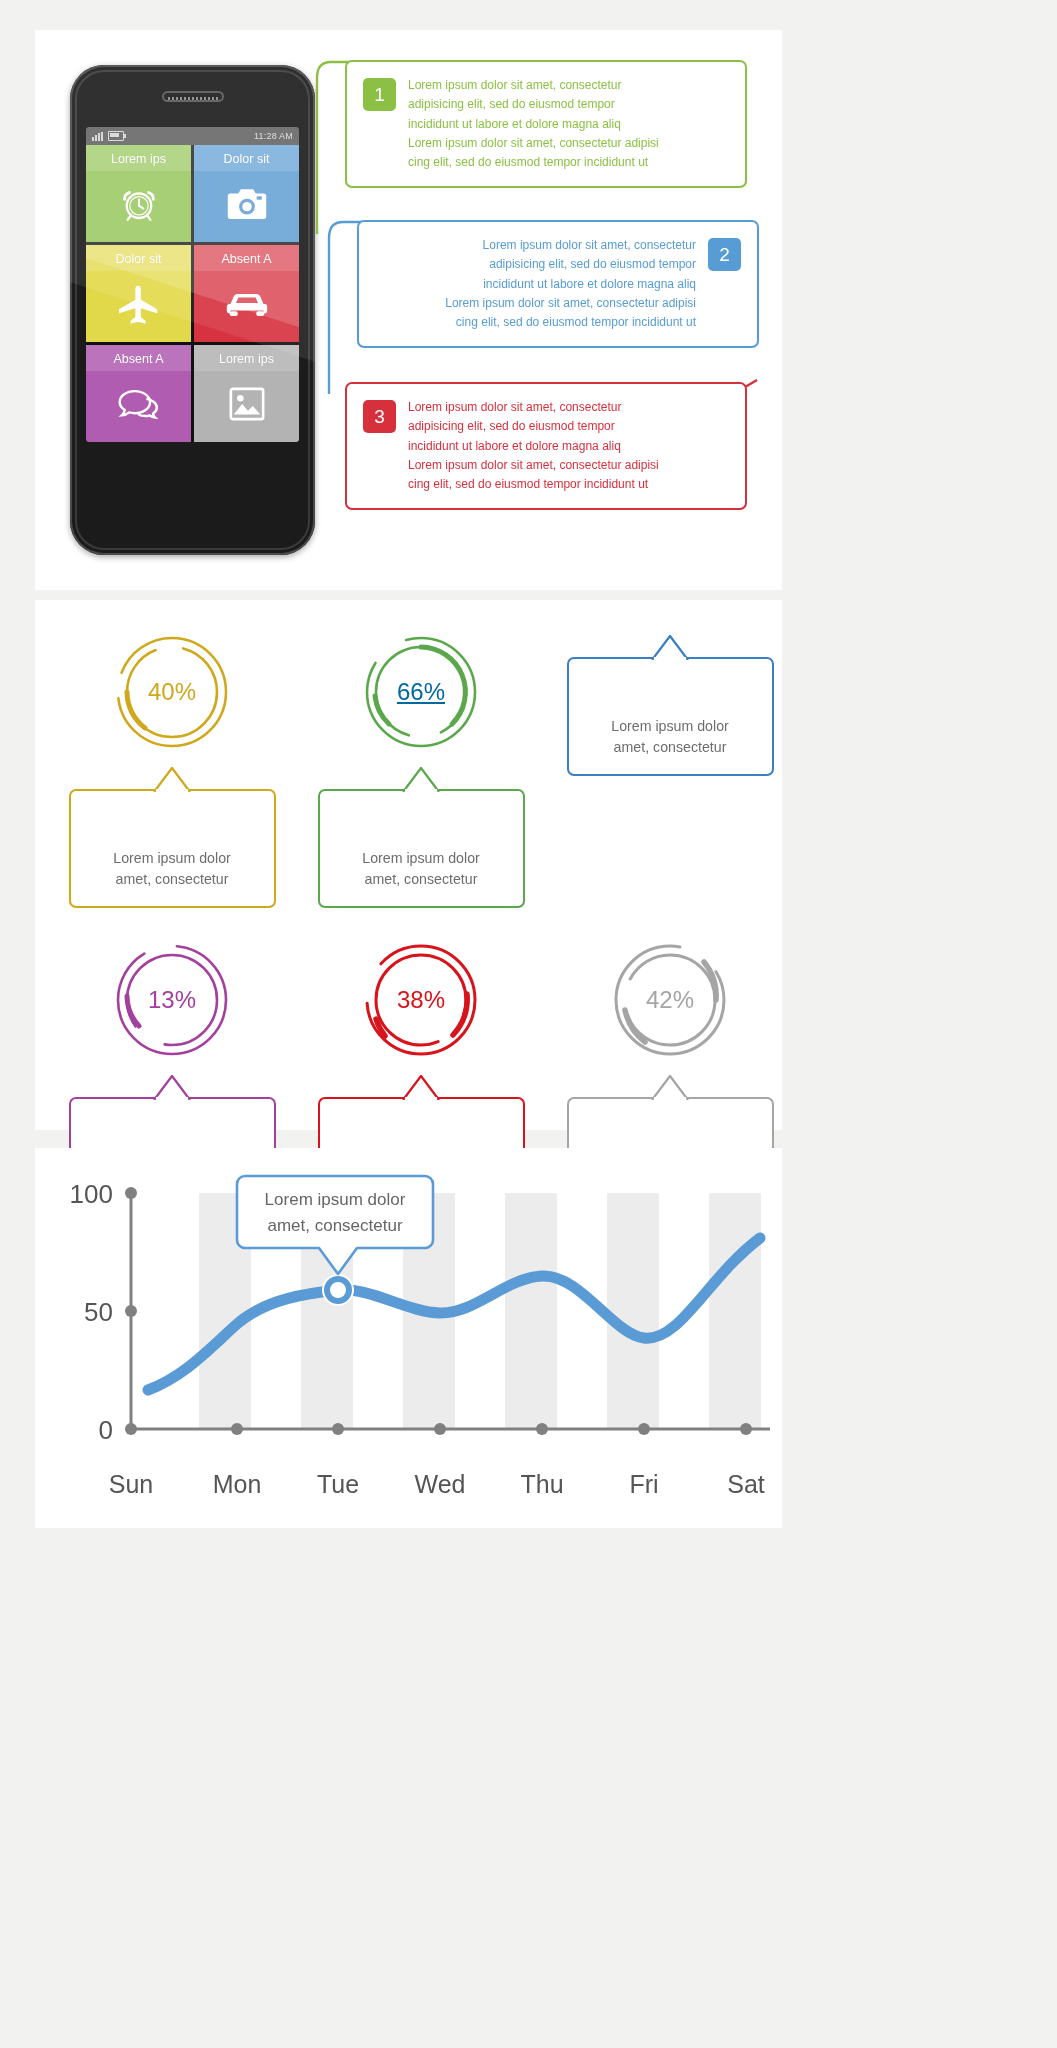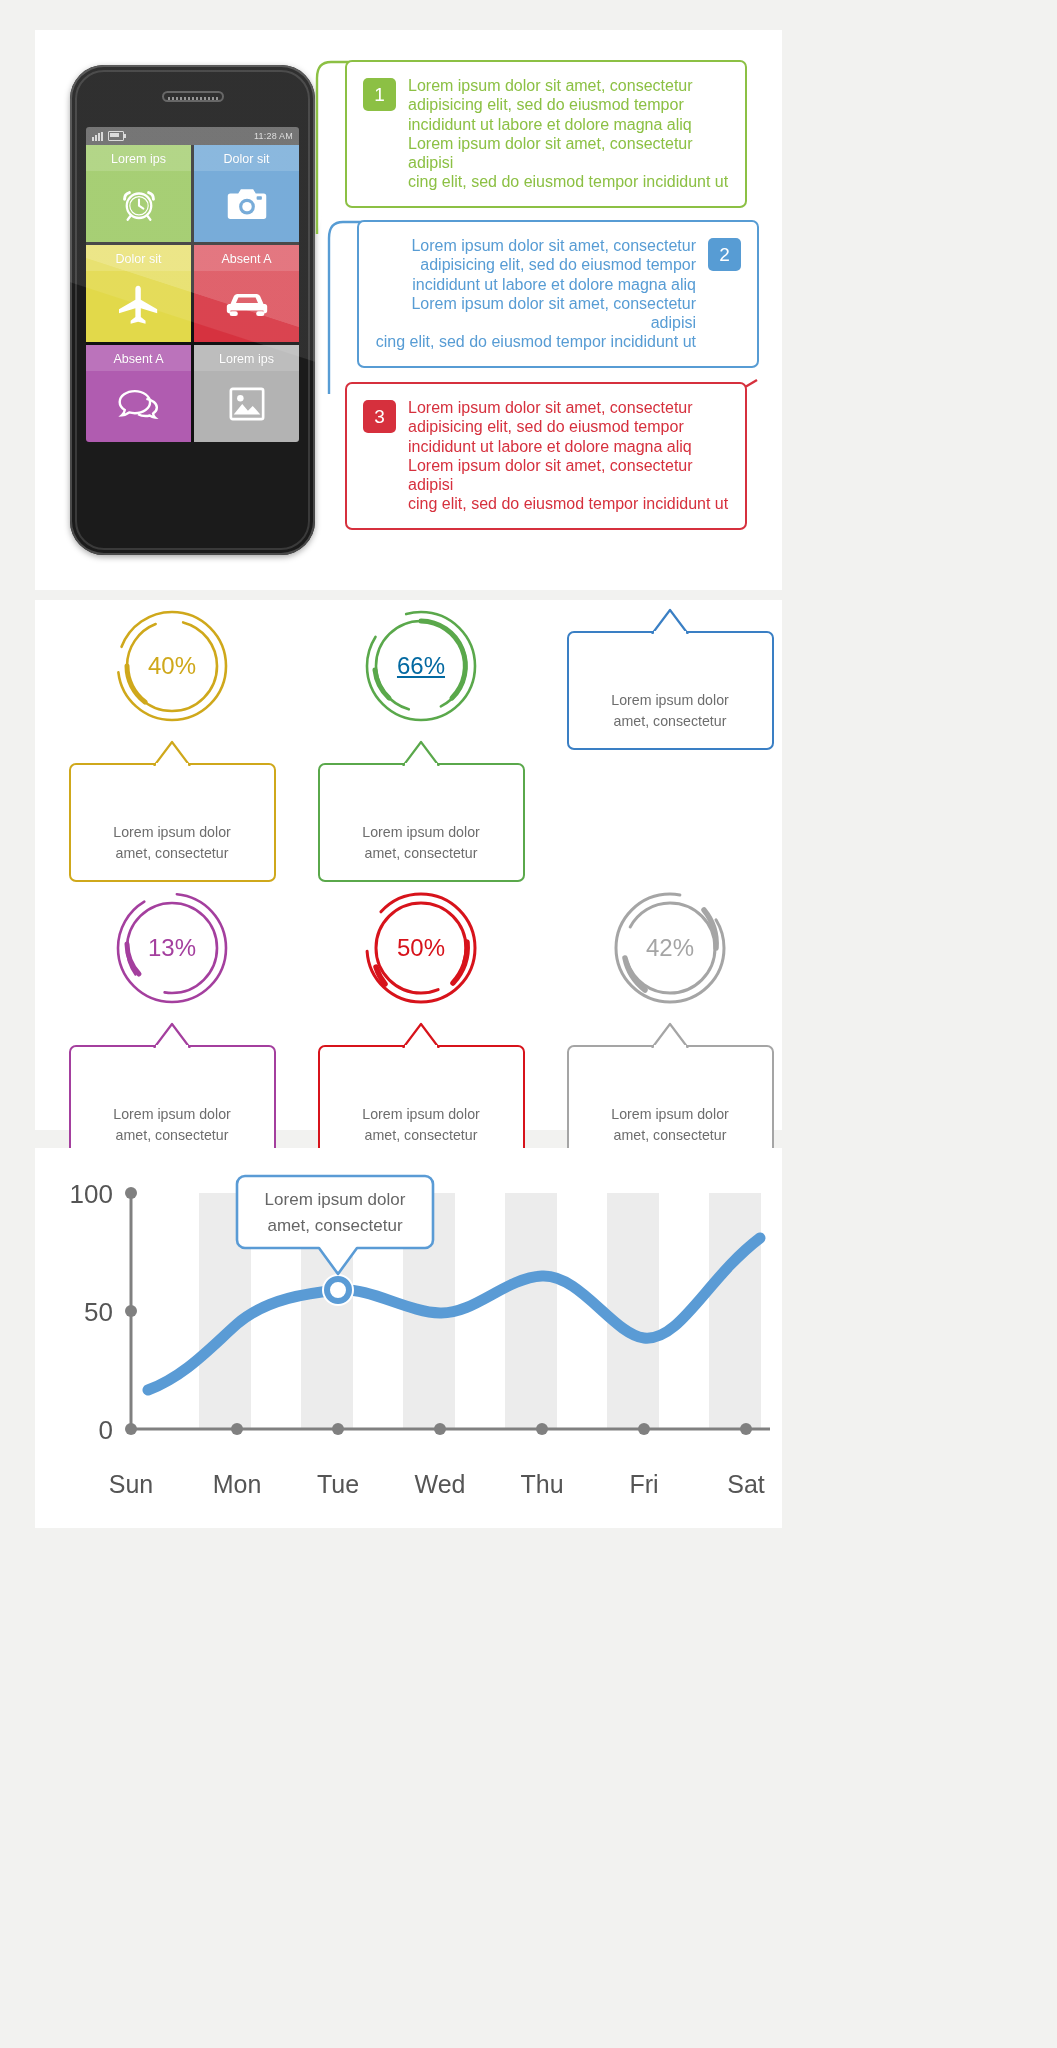--- a/index.html
+++ b/index.html
@@ -159,21 +159,21 @@
     box-sizing: border-box;
   }
   .callout .body {
     padding: 14px 16px 14px 16px;
     display: flex;
     gap: 12px;
     align-items: flex-start;
   }
   .callout p {
     margin: 0;
-    font-size: 16px;
+    font-size: 12px;
     line-height: 19.3px;
     white-space: pre-line;
   }
   .badge {
     flex: none;
     width: 33px; height: 33px;
     border-radius: 5px;
     color: #fff;
     font-size: 19px;
     display: flex; align-items: center; justify-content: center;
@@ -196,20 +196,21 @@
   #panel-donuts { top: 600px; height: 532px; }
   .donut-grid {
     position:absolute; left:0; top:0; right:0; bottom:0;
     display:grid;
     grid-template-columns: repeat(3,1fr);
     grid-template-rows: repeat(2,1fr);
   }
   .donut-cell {
     display:flex; flex-direction:column; align-items:center;
     justify-content:flex-start;
+    padding-top: 26px;
     margin-left: 25px;
   }
   .donut-wrap { position:relative; width:132px; height:132px; }
   .donut-wrap svg { display:block; }
   .donut-pct {
     position:absolute; left:0; top:0; width:100%; height:100%;
     display:flex; align-items:center; justify-content:center;
     font-size: 24px;
   }
   .donut-label {
@@ -467,21 +468,21 @@
     </div>
 
     <div class="donut-cell">
       <div class="donut-wrap">
         <svg width="132" height="132" viewBox="0 0 132 132" fill="none" stroke="#d7131b" stroke-linecap="round">
           <circle cx="66" cy="66" r="54" stroke-width="3" stroke-dasharray="296 43" stroke-dashoffset="130"></circle>
           <circle cx="66" cy="66" r="45" stroke-width="3" stroke-dasharray="244 39" stroke-dashoffset="230"></circle>
           <path d="M112 60a54 54 0 01-14 41" stroke-width="5.5"></path>
           <path d="M30 102a54 54 0 01-9-17" stroke-width="5.5"></path>
         </svg>
-        <div class="donut-pct" style="color:#d7131b;">50%</div>
+        <div class="donut-pct" style="color:#d7131b;">38%</div>
       </div>
       <div class="donut-label" style="border-color:#d7131b;">
         <svg class="notch" viewBox="0 0 38 26" fill="#fff">
             <path d="M1 26 L19 2 L37 26" stroke="#d7131b" stroke-width="2.2" fill="#fff" stroke-linejoin="round"></path>
             <rect x="3" y="23" width="32" height="5" fill="#fff"></rect>
           </svg>
         <span>Lorem ipsum dolor
 amet,  consectetur</span>
       </div>
     </div>

